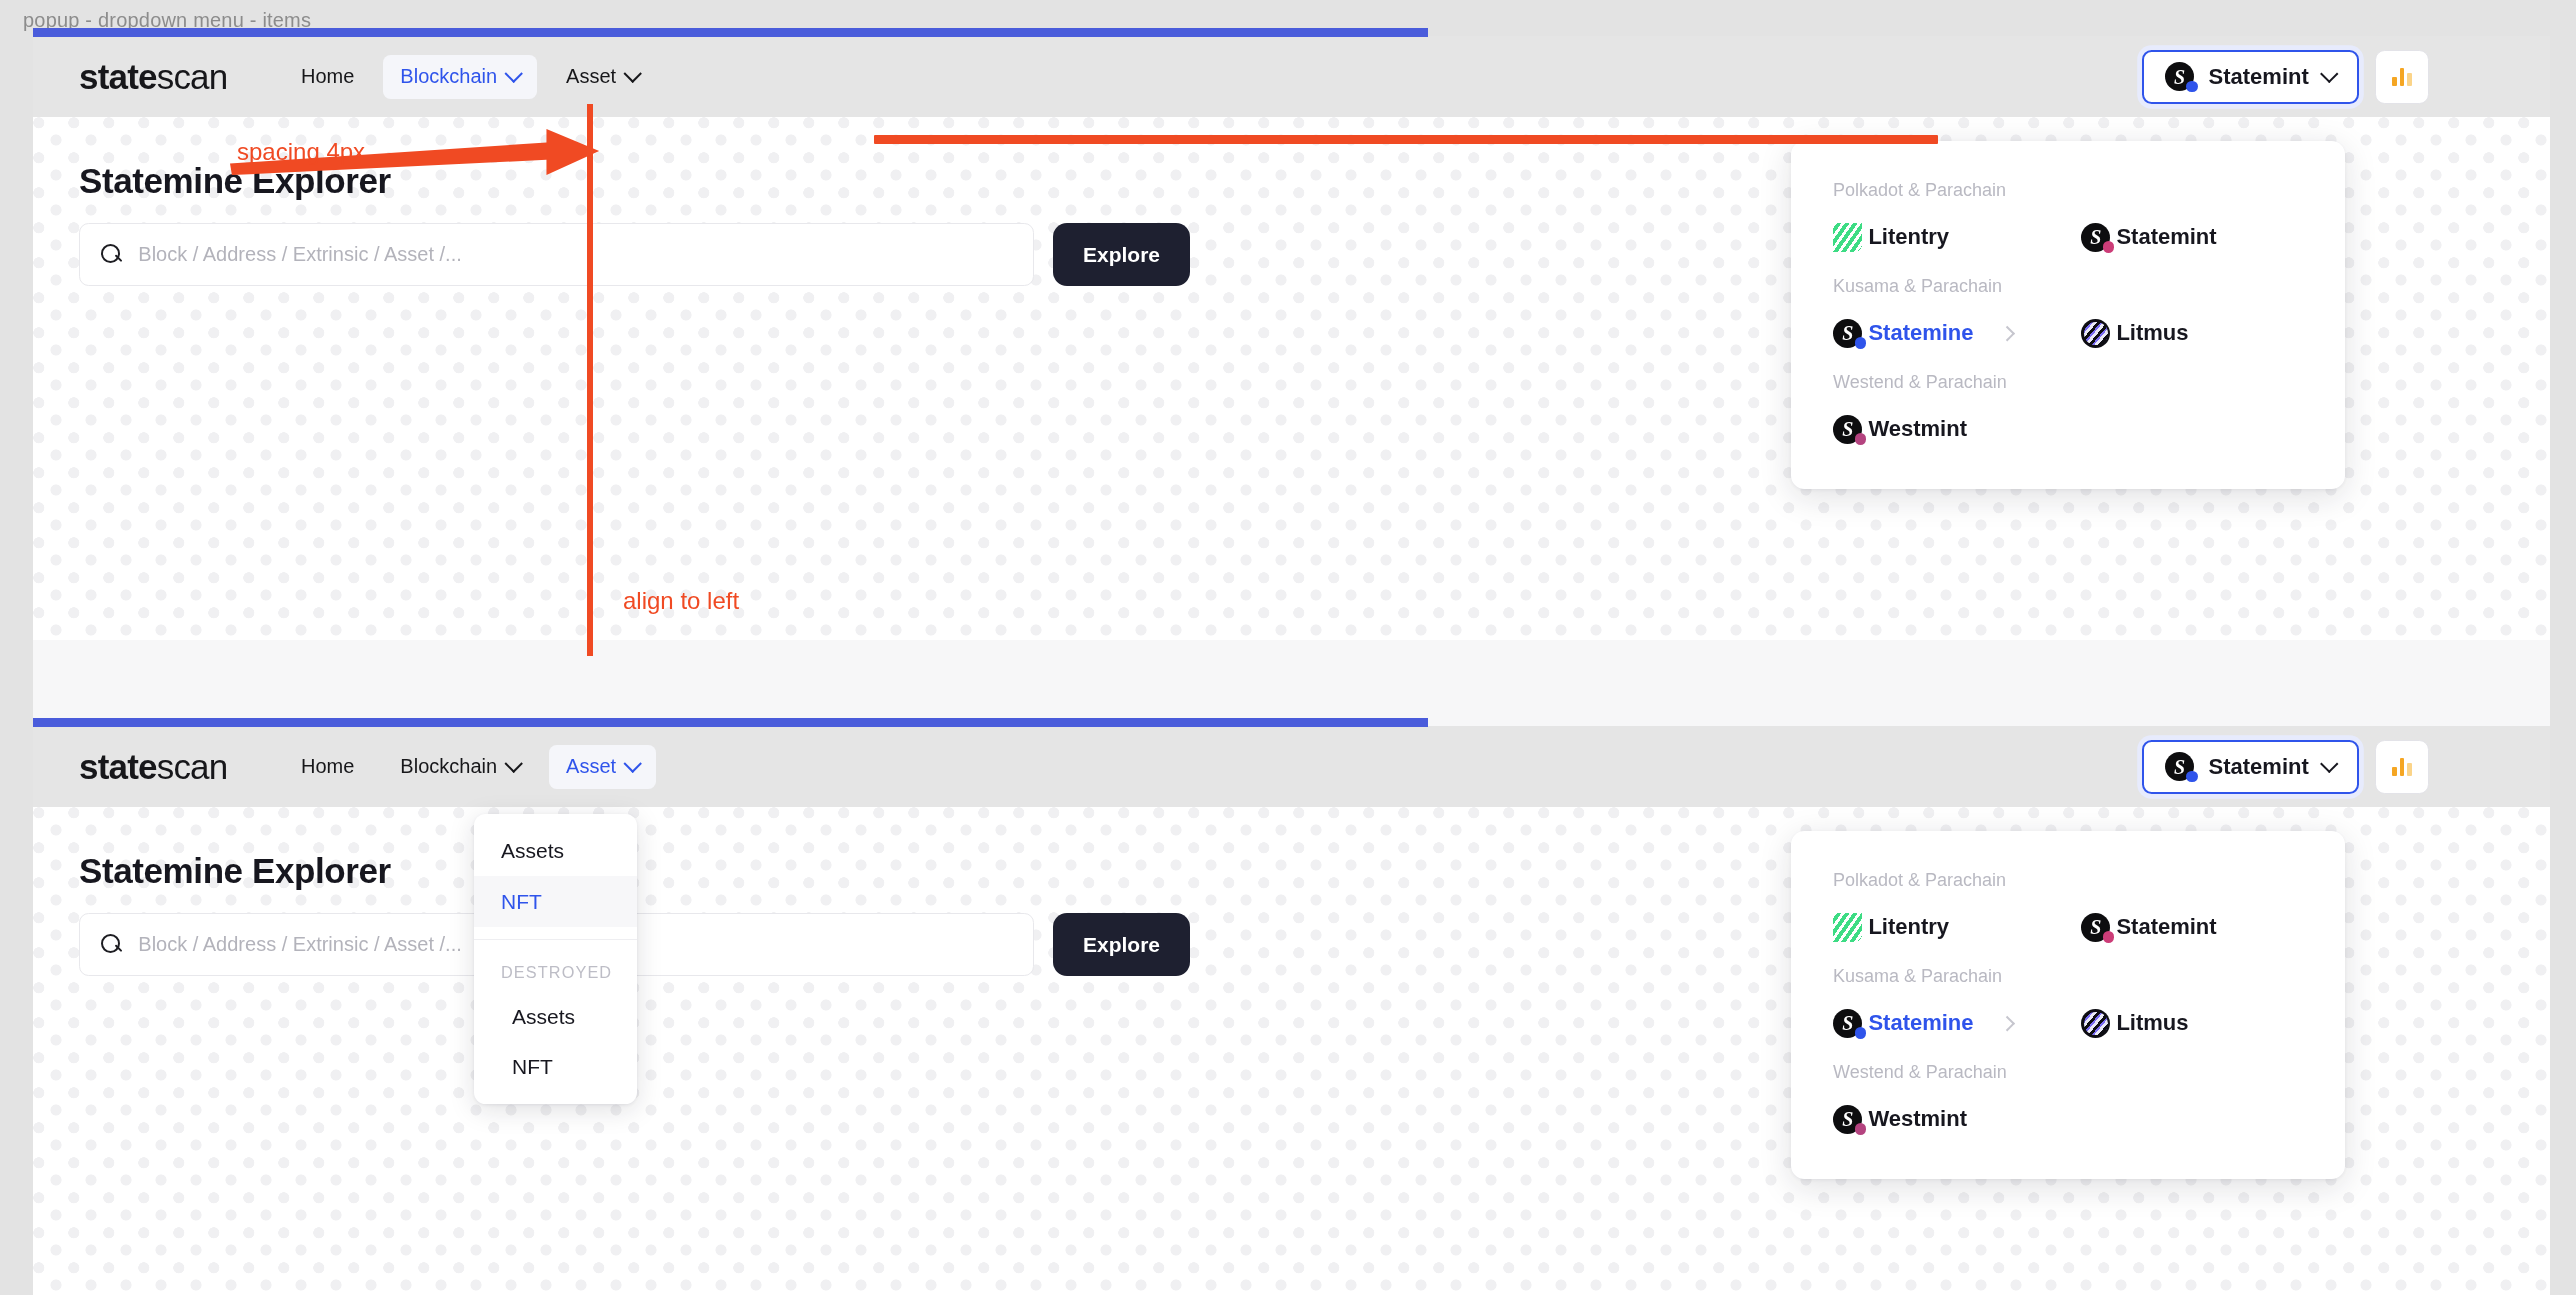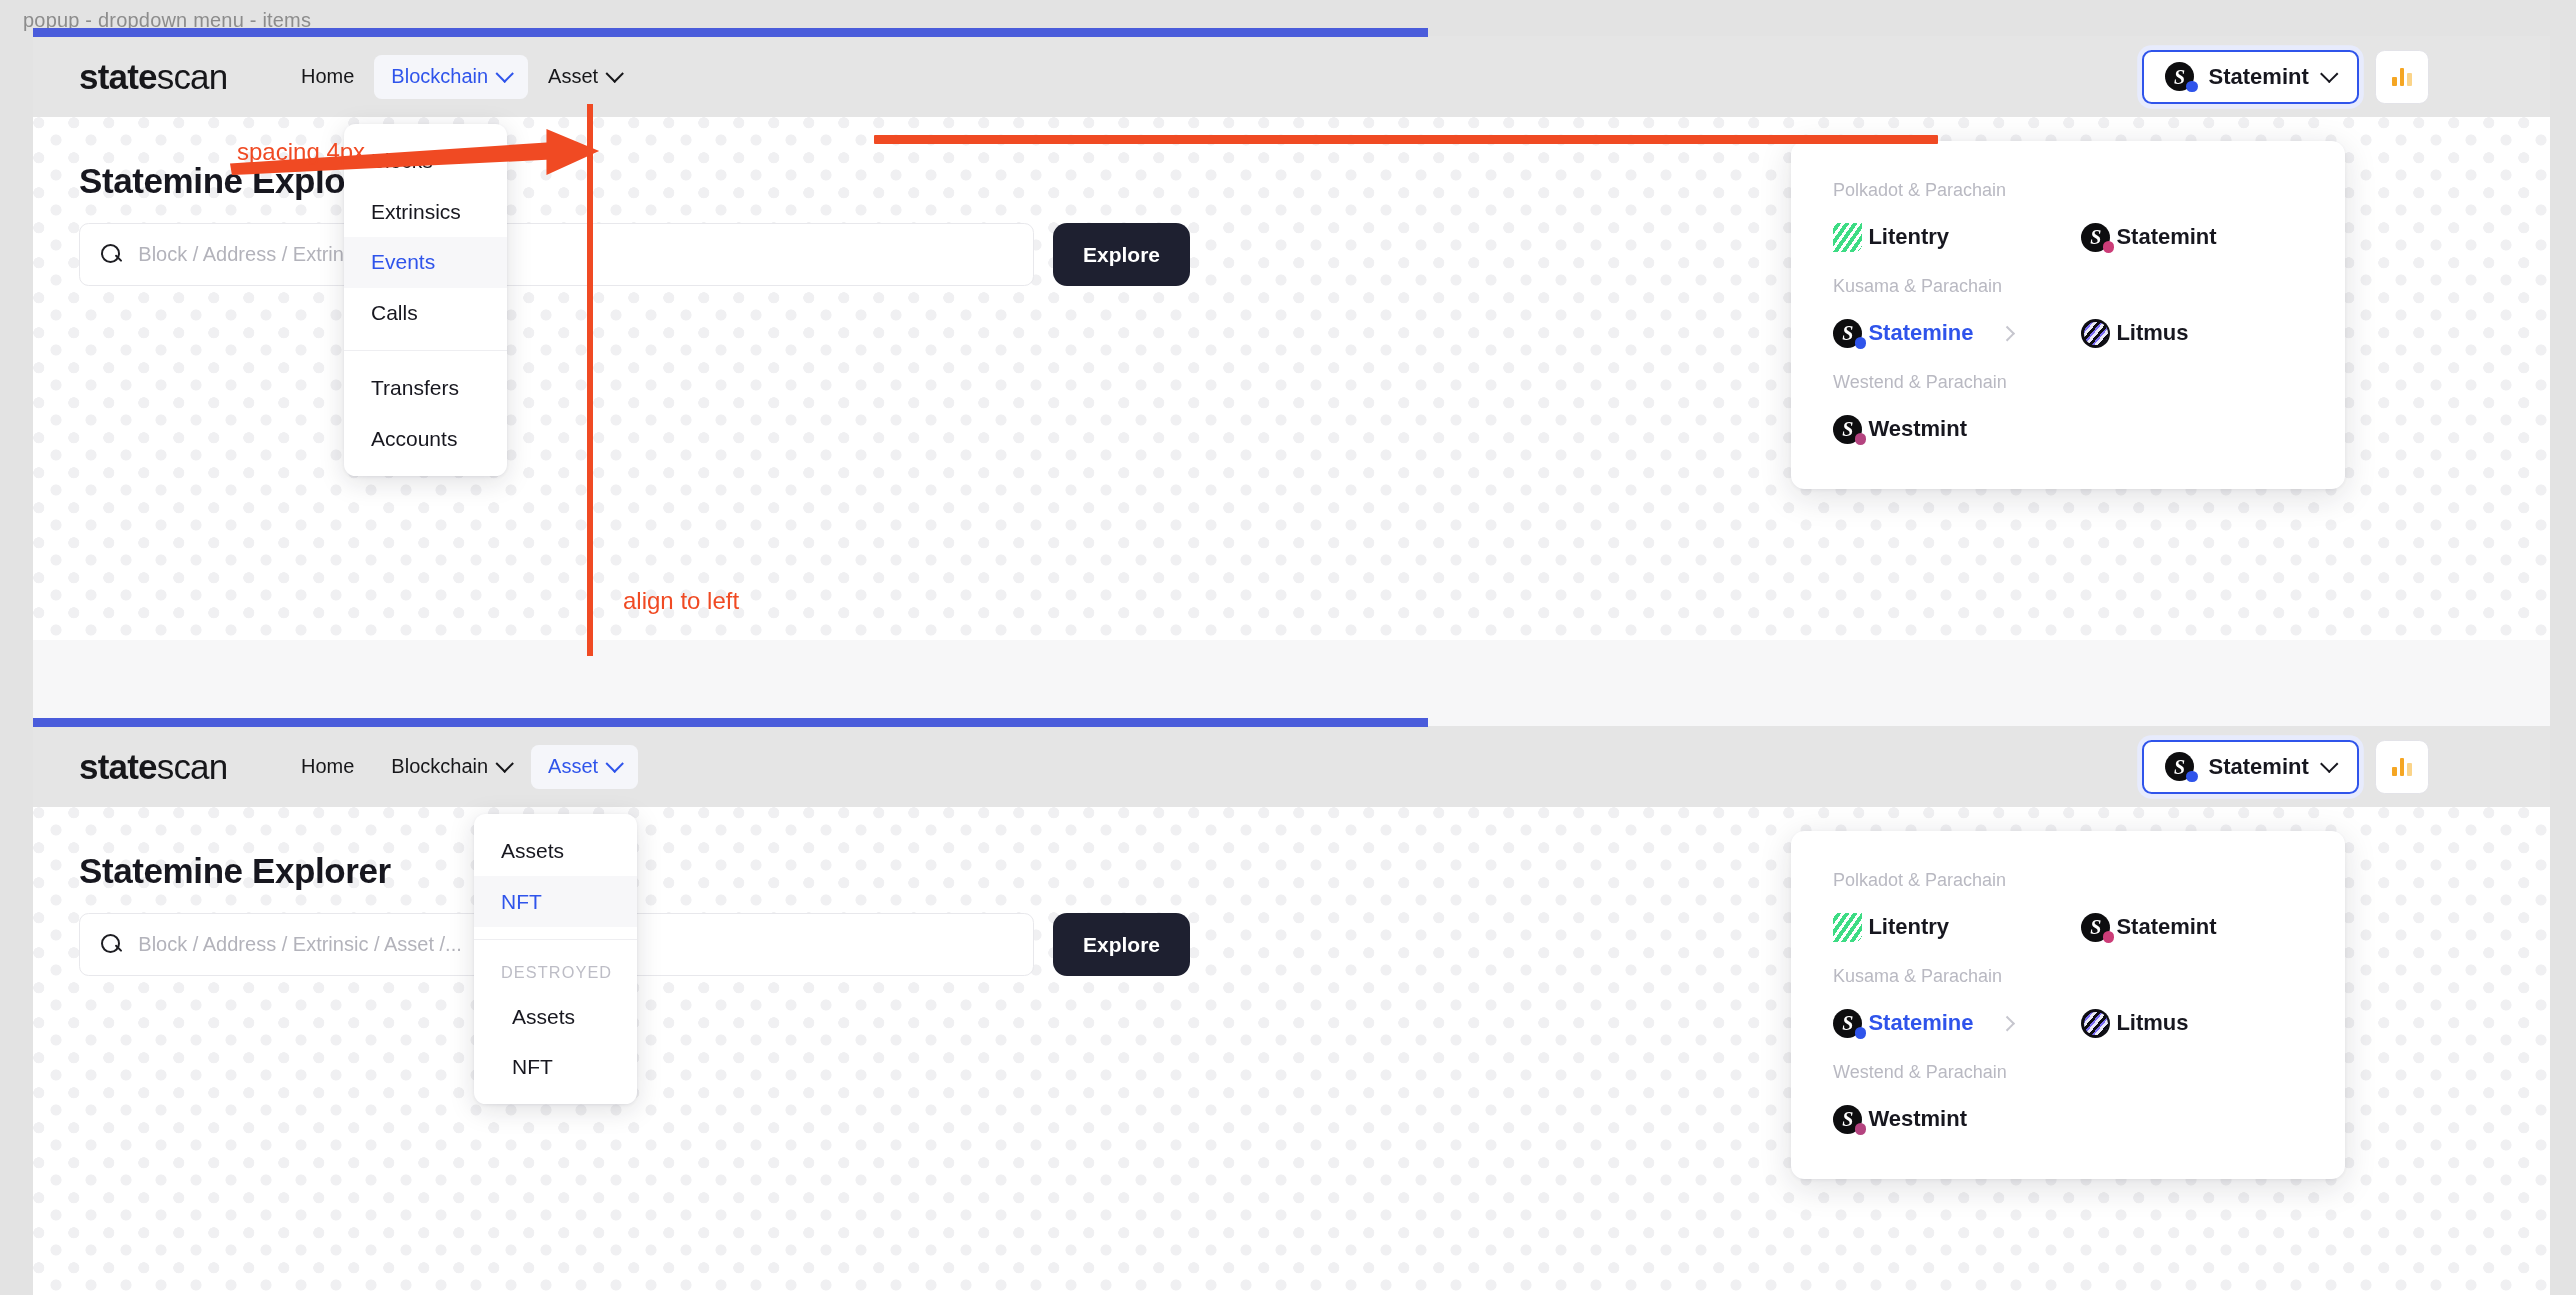--- a/index.html
+++ b/index.html
@@ -83,21 +83,21 @@
     color: #17171a;
   }
   .logo b { font-weight: 700; }
   .logo span { font-weight: 400; color: #17171a; }
 
   .nav-links {
     position: absolute;
     left: 251px;
     display: flex;
     align-items: center;
-    gap: 3px;
+    gap: 12px;
   }
 
   .nav-item {
     display: flex;
     align-items: center;
     gap: 9.6px;
     padding: 10.5px 17px;
     border-radius: 7.7px;
     font-size: 20px;
     color: #17171a;
@@ -425,29 +425,20 @@
       <div class="hero-title" style="top:125px;">Statemine Explorer</div>
       <div class="search-row" style="top:187px;">
         <div class="search-box">
           <span class="search-ico"></span>
           <span class="search-ph">Block / Address / Extrinsic / Asset /...</span>
         </div>
         <button class="explore-btn">Explore</button>
       </div>
     </div>
 
-    <div class="dropdown" style="left:311px; top:88px; width:163px;">
-      <div class="dd-item">Blocks</div>
-      <div class="dd-item">Extrinsics</div>
-      <div class="dd-item sel">Events</div>
-      <div class="dd-item">Calls</div>
-      <div class="dd-sep"></div>
-      <div class="dd-item">Transfers</div>
-      <div class="dd-item">Accounts</div>
-    </div>
 
     <div class="chain-dd" style="left:1758px; top:105px;">
       <div class="chain-group-label">Polkadot &amp; Parachain</div>
       <div class="chain-row">
         <div class="chain-cell">
           <span class="cicon-litentry"></span>
           <span class="chain-name">Litentry</span>
         </div>
         <div class="chain-cell">
           <span class="cicon-statem">

